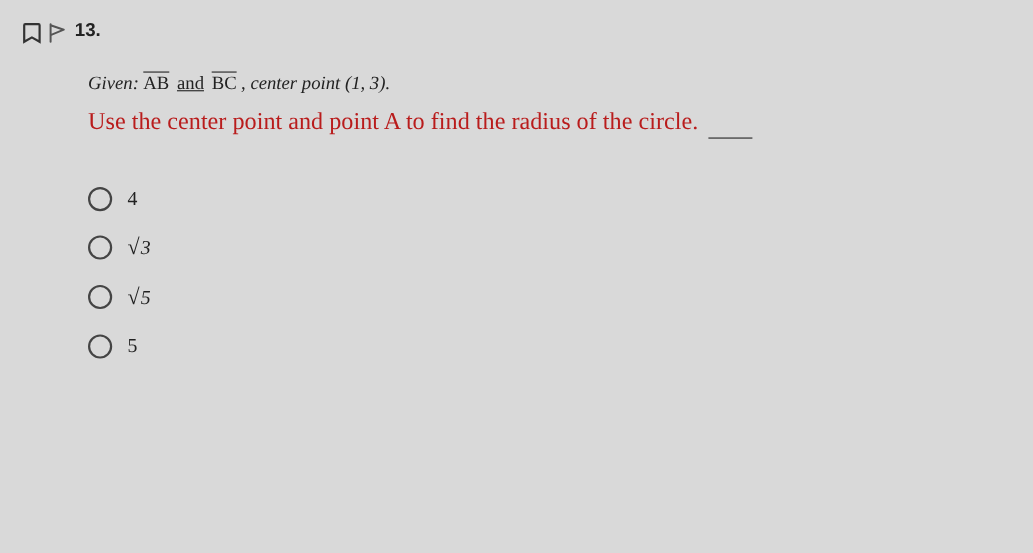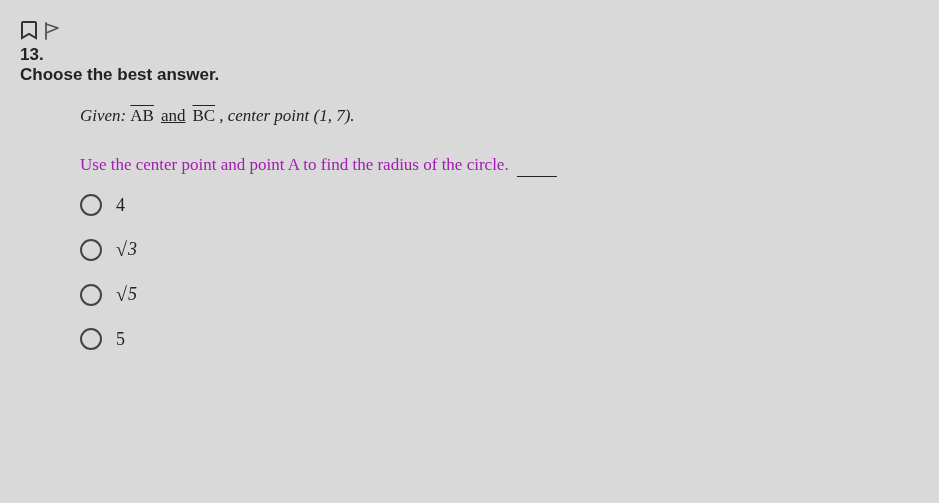--- a/index.html
+++ b/index.html
@@ -22,21 +22,20 @@
       height: 503px;
       background-color: #d9d9d9;
       position: relative;
       padding: 18px 20px 20px 20px;
     }
 
     .question-header {
       display: flex;
       align-items: flex-start;
       margin-bottom: 18px;
-      flex-direction: column;
     }
 
     .header-icons {
       display: flex;
       align-items: center;
       gap: 6px;
       margin-right: 8px;
       margin-top: 2px;
     }
 
@@ -65,36 +64,36 @@
       font-family: Arial, sans-serif;
     }
 
     .question-body {
       padding-left: 60px;
     }
 
     .given-line {
       font-size: 17px;
       color: #222;
-      margin-bottom: 23px;
+      margin-bottom: 4px;
       line-height: 1.5;
       display: flex;
       align-items: baseline;
       flex-wrap: wrap;
       gap: 4px;
     }
 
     .overline {
       text-decoration: overline;
     }
 
     .use-line {
-      font-size: 17px;
-      color: #a21caf;
-      margin-bottom: 17px;
+      font-size: 22px;
+      color: #b91c1c;
+      margin-bottom: 44px;
       line-height: 1.5;
     }
 
     .blank {
       display: inline-block;
       border-bottom: 1.5px solid #222;
       width: 40px;
       margin-left: 4px;
       vertical-align: bottom;
     }
@@ -159,31 +158,30 @@
         </svg>
       </span>
 
       <span class="icon-flag">
         <svg width="16" height="18" viewBox="0 0 16 18" fill="none" xmlns="http://www.w3.org/2000/svg">
           <path d="M2 1v16M2 2l12 4-12 5" stroke="#555" stroke-width="1.8" stroke-linecap="round" stroke-linejoin="round" fill="none"></path>
         </svg>
       </span>
     </div>
     <span class="question-number">13.</span>
-    <span class="choose-label">Choose the best answer.</span>
   </div>
 
   <div class="question-body">
 
     <div class="given-line">
       <span><em>Given:</em></span>
       <span class="overline">AB</span>
       <span style="font-style:normal; margin: 0 3px; text-decoration: underline;">and</span>
       <span class="overline">BC</span>
-      <span style="font-style:italic;">, center point (1, 7).</span>
+      <span style="font-style:italic;">, center point (1, 3).</span>
     </div>
 
     <div class="use-line">
       <span>Use the center point and point A to find the radius of the circle.</span>
       <span class="blank"></span>
     </div>
 
     <div class="answer-options">
 
       <div class="option-row">

